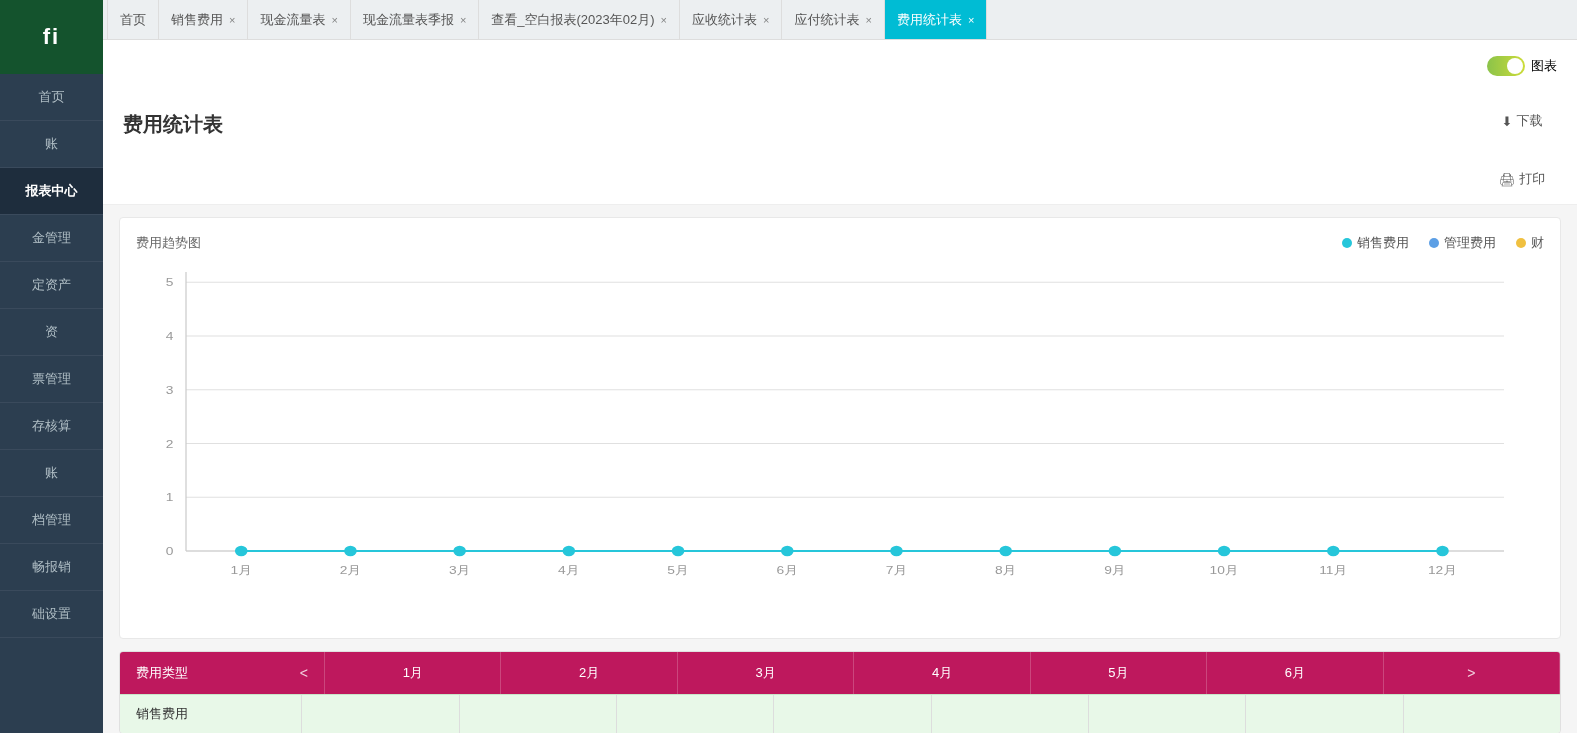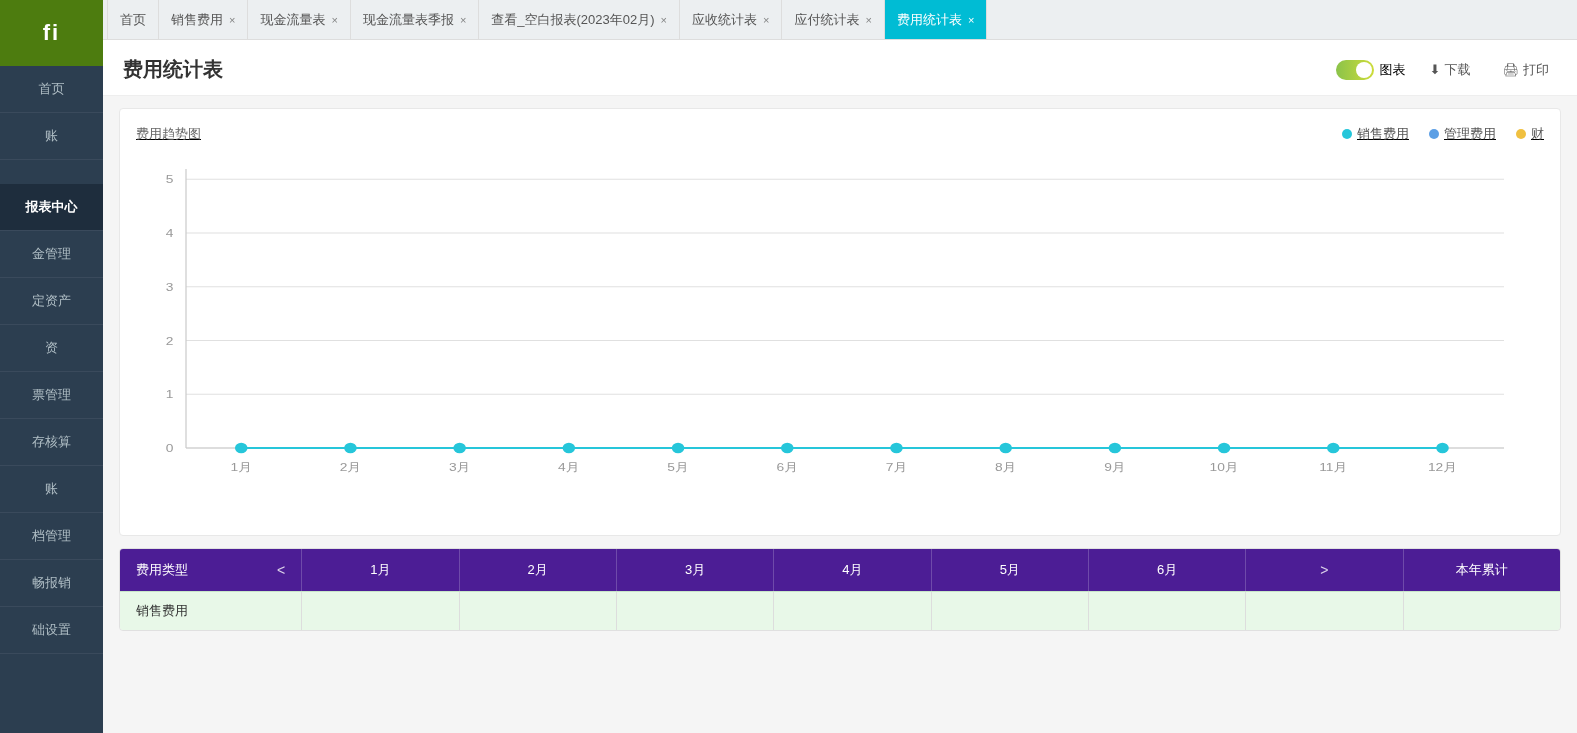--- a/index.html
+++ b/index.html
@@ -10,39 +10,39 @@
       width: 103px;
       background: #2c3e50;
       color: #ccc;
       display: flex;
       flex-direction: column;
       flex-shrink: 0;
       height: 100%;
       overflow: hidden;
     }
     .sidebar-logo {
-      background: #4d7c0f;
-      height: 66px;
+      background: #14532d;
+      height: 74px;
       display: flex;
       align-items: center;
       justify-content: center;
       font-size: 22px;
       font-weight: bold;
       color: white;
       letter-spacing: 2px;
     }
     .sidebar-item {
       padding: 14px 10px;
       text-align: center;
       cursor: pointer;
       color: #b0bec5;
       font-size: 13px;
       border-bottom: 1px solid #3a4a5c;
     }
-    .sidebar-item.active { background: #1e2d3d; color: white; font-weight: bold; margin-top: 24px; }
+    .sidebar-item.active { background: #1e2d3d; color: white; font-weight: bold; }
 
     
     .main {
       flex: 1;
       display: flex;
       flex-direction: column;
       overflow: hidden;
     }
 
     
@@ -99,21 +99,22 @@
       border-bottom: 1px solid #eee;
     }
     .page-title {
       font-size: 20px;
       font-weight: bold;
       color: #333;
     }
     .header-actions {
       display: flex;
       align-items: center;
-      gap: 16px;
+      gap: 32px;
+      flex-direction: column;
     }
     .toggle-wrap {
       display: flex;
       align-items: center;
       gap: 6px;
     }
     .toggle {
       width: 38px;
       height: 20px;
       background: linear-gradient(to right, #8bc34a, #cddc39);
@@ -147,22 +148,21 @@
       background: white;
       margin: 12px 16px;
       padding: 16px;
       border-radius: 4px;
       border: 1px solid #e8e8e8;
     }
     .chart-header {
       display: flex;
       justify-content: space-between;
       align-items: flex-end;
-      margin-bottom: 16px;
-      text-decoration: underline;
+      margin-bottom: 10px;
     }
     .chart-title {
       font-size: 13px;
       color: #666;
     }
     .legend {
       display: flex;
       gap: 20px;
       align-items: center;
     }
@@ -188,23 +188,24 @@
 
     
     .table-section {
       margin: 0 16px 16px 16px;
       border-radius: 4px;
       overflow: hidden;
       border: 1px solid #e0e0e0;
     }
     .table-header-row {
       display: flex;
-      background: #4c1d95;
+      background: #be185d;
       color: white;
       font-size: 13px;
+      justify-content: flex-end;
     }
     .th-cell {
       padding: 12px 16px;
       text-align: center;
       font-weight: normal;
       border-right: 1px solid rgba(255,255,255,0.2);
       flex: 1;
     }
     .th-cell:first-child {
       flex: 1.2;
@@ -402,21 +403,20 @@
         </div>
         <div class="th-cell">1月</div>
         <div class="th-cell">2月</div>
         <div class="th-cell">3月</div>
         <div class="th-cell">4月</div>
         <div class="th-cell">5月</div>
         <div class="th-cell">6月</div>
         <div class="th-cell" style="cursor:pointer; display:flex; align-items:center; justify-content:center; gap:8px;">
           <span class="nav-arrow">&gt;</span>
         </div>
-        <div class="th-cell last-col">本年累计</div>
       </div>
       <div class="table-data-row">
         <div class="td-cell">销售费用</div>
         <div class="td-cell"></div>
         <div class="td-cell"></div>
         <div class="td-cell"></div>
         <div class="td-cell"></div>
         <div class="td-cell"></div>
         <div class="td-cell"></div>
         <div class="td-cell"></div>

